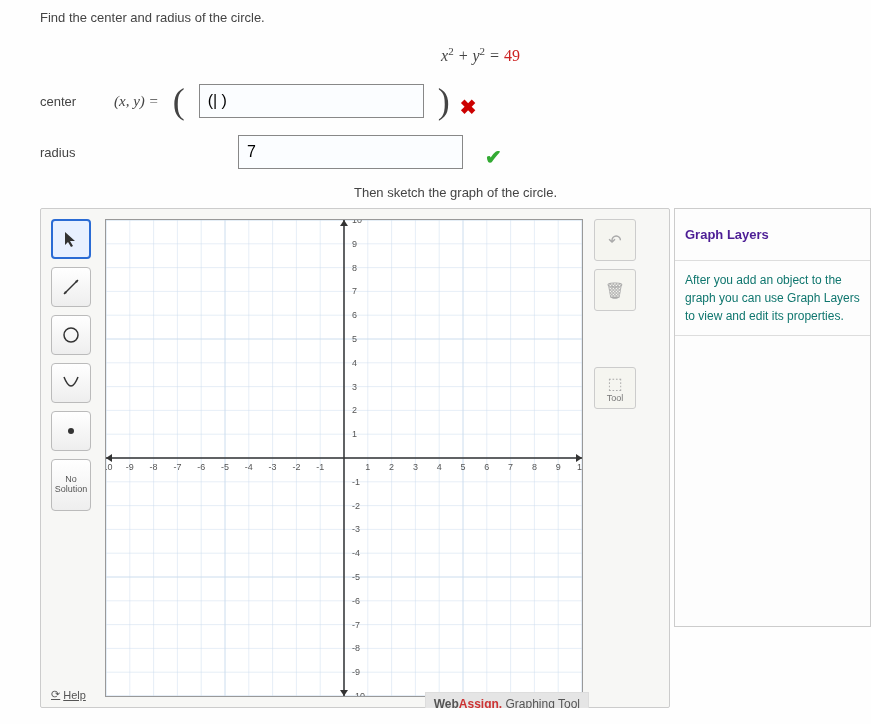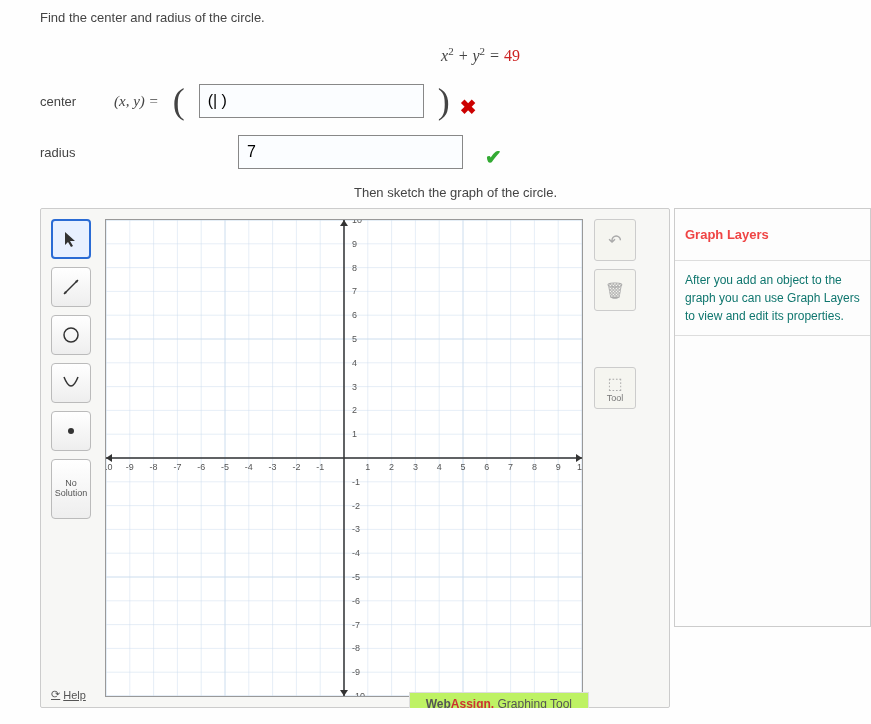--- a/index.html
+++ b/index.html
@@ -78,21 +78,21 @@
     border: 1px solid #bbb;
     background: linear-gradient(#fff,#eee);
     border-radius: 4px;
     display: flex;
     align-items: center;
     justify-content: center;
     cursor: pointer;
     font-size: 16px;
   }
   .tool-btn.selected { border: 2px solid #2a6bd4; background:#e8f0ff;}
-  .tool-btn.text { font-size: 9px; text-align:center; line-height:1.1; color:#555; height:60px;}
+  .tool-btn.text { font-size: 9px; text-align:center; line-height:1.1; color:#555; height:52px;}
   .canvas-wrap { position: relative; width: 478px; height: 478px; }
   .grid {
     width: 100%; height: 100%;
     border: 1px solid #999;
     background: #fff;
     position: relative;
     overflow: hidden;
   }
   .right-tools {
     display:flex;
@@ -109,21 +109,21 @@
   .right-tool .icn{font-size:16px;color:#aaa}
   .layers-panel {
     border:1px solid #ccc;
     margin-left: 4px;
     width: 197px;
     background:#fdfdfd;
   }
   .layers-head {
     padding: 10px 10px;
     font-weight: bold;
-    color:#ef4444;
+    color:#4c1d95;
     border-bottom:1px solid #ddd;
     font-size:13px;
     height:52px;
     display:flex;align-items:center;
   }
   .layers-body {
     padding: 10px;
     font-size: 12px;
     color:#0f766e;
     line-height:1.5;
@@ -139,22 +139,22 @@
     text-decoration:underline;
     cursor:pointer;
     display:flex;align-items:center;gap:3px;
   }
   .footer-brand{
     position:absolute;
     bottom:-8px;
     right:80px;
     font-size:12px;
     color:#555;
-    background:#bef264;
-    padding:4px 16px;
+    background:#e5e5e5;
+    padding:4px 8px;
     border:1px solid #ddd;
     border-bottom:none;
   }
   .footer-brand b .wa-o{color:#c33}
 </style>
 </head>
 <body>
 
 <div class="question-text">Find the center and radius of the circle.</div>
 

